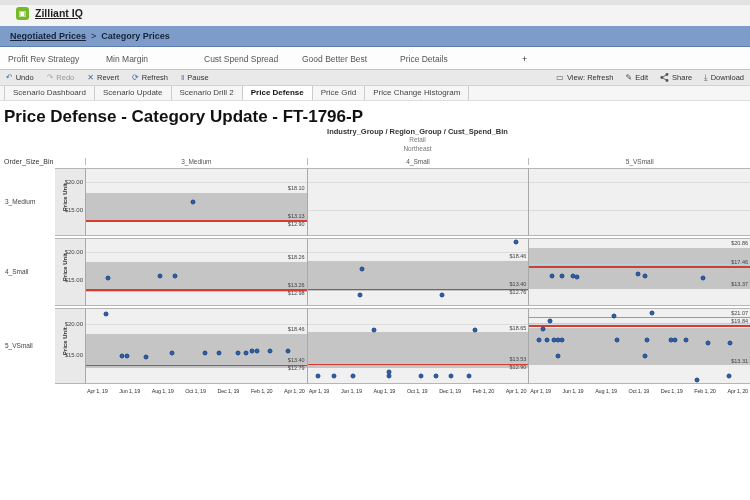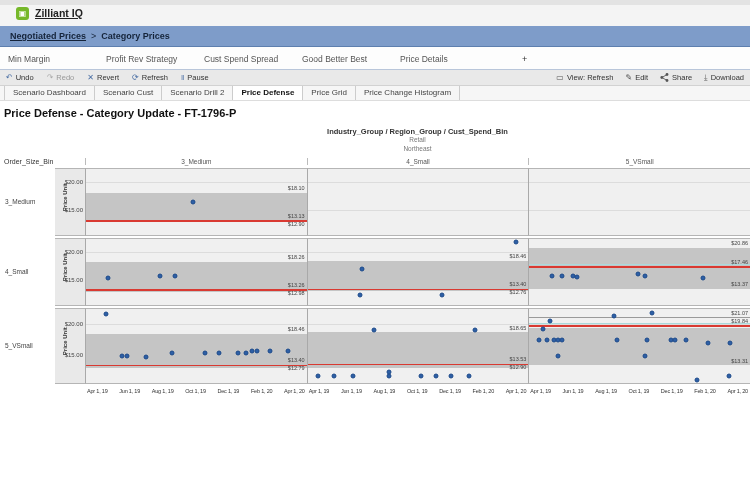--- a/index.html
+++ b/index.html
@@ -26,21 +26,21 @@
   .tbtn .ig{font-size:8px;color:#4a6fa5;}
   .tbtn.dim{color:#999;} .tbtn.dim .ig{color:#aaa;}
   .tright{margin-left:auto;display:flex;align-items:center;}
   .tright .tbtn{margin-right:0;margin-left:12px;color:#333;} .tright .ig{color:#555;}
   
   .subtabs{height:14px;background:#f6f6f6;border-bottom:1px solid #ddd;display:flex;align-items:stretch;font-size:8px;color:#444;}
   .subtab{padding:2px 8px 0 8px;border-right:1px solid #ccc;cursor:pointer;white-space:nowrap;}
   .subtab:first-child{border-left:1px solid #ccc;margin-left:4px;}
   .subtab.on{font-weight:bold;background:#fff;color:#111;}
   
-  .pagetitle{font-size:11px;font-weight:bold;color:#111;padding:6px 0 2px 4px;height:16px;}
+  .pagetitle{font-size:17px;font-weight:bold;color:#111;padding:6px 0 2px 4px;height:16px;}
   
   .chead{margin-left:85px;text-align:center;line-height:1.25;padding-top:2px;}
   .chead .h1{font-size:7.5px;font-weight:bold;color:#333;}
   .chead .h2{font-size:6.5px;color:#777;}
   .collabels{display:flex;height:13px;align-items:center;margin-top:2px;}
   .corner{width:85px;font-size:7px;color:#333;padding-left:4px;box-sizing:border-box;}
   .collab{flex:1;text-align:center;font-size:6.5px;color:#555;border-left:1px solid #bbb;}
   
   .prow{display:flex;margin-bottom:2px;}
   .rowlab{width:55px;font-size:6.5px;color:#444;display:flex;align-items:center;padding-left:5px;box-sizing:border-box;background:#fff;}
@@ -68,22 +68,22 @@
     <div class="brand">Zilliant IQ</div>
   </div>
 
   <div class="crumbbar">
     <span class="crumb-link">Negotiated Prices</span>
     <span>&gt;</span>
     <span class="crumb-cur">Category Prices</span>
   </div>
 
   <div class="tabstrip">
+      <div class="tab">Profit Rev Strategy</div>
       <div class="tab">Min Margin</div>
-      <div class="tab">Profit Rev Strategy</div>
       <div class="tab">Cust Spend Spread</div>
       <div class="tab">Good Better Best</div>
       <div class="tab">Price Details</div>
       <div class="tab-plus">+</div>
     </div>
 
   <div class="toolbar">
     <div style="display:flex;align-items:center;">
         <div class="tbtn">
           <span class="ig">↶</span>
@@ -128,21 +128,21 @@
         </div>
         <div class="tbtn">
           <span class="ig">⤓</span>
           <span>Download</span>
         </div>
       </div>
   </div>
 
   <div class="subtabs">
       <div class="subtab">Scenario Dashboard</div>
-      <div class="subtab">Scenario Cust</div>
+      <div class="subtab">Scenario Update</div>
       <div class="subtab">Scenario Drill 2</div>
       <div class="subtab on">Price Defense</div>
       <div class="subtab">Price Grid</div>
       <div class="subtab">Price Change Histogram</div>
     </div>
 
   <div class="pagetitle">Price Defense - Category Update - FT-1796-P</div>
 
   <div class="chead">
     <div class="h1">Industry_Group / Region_Group / Cust_Spend_Bin</div>

